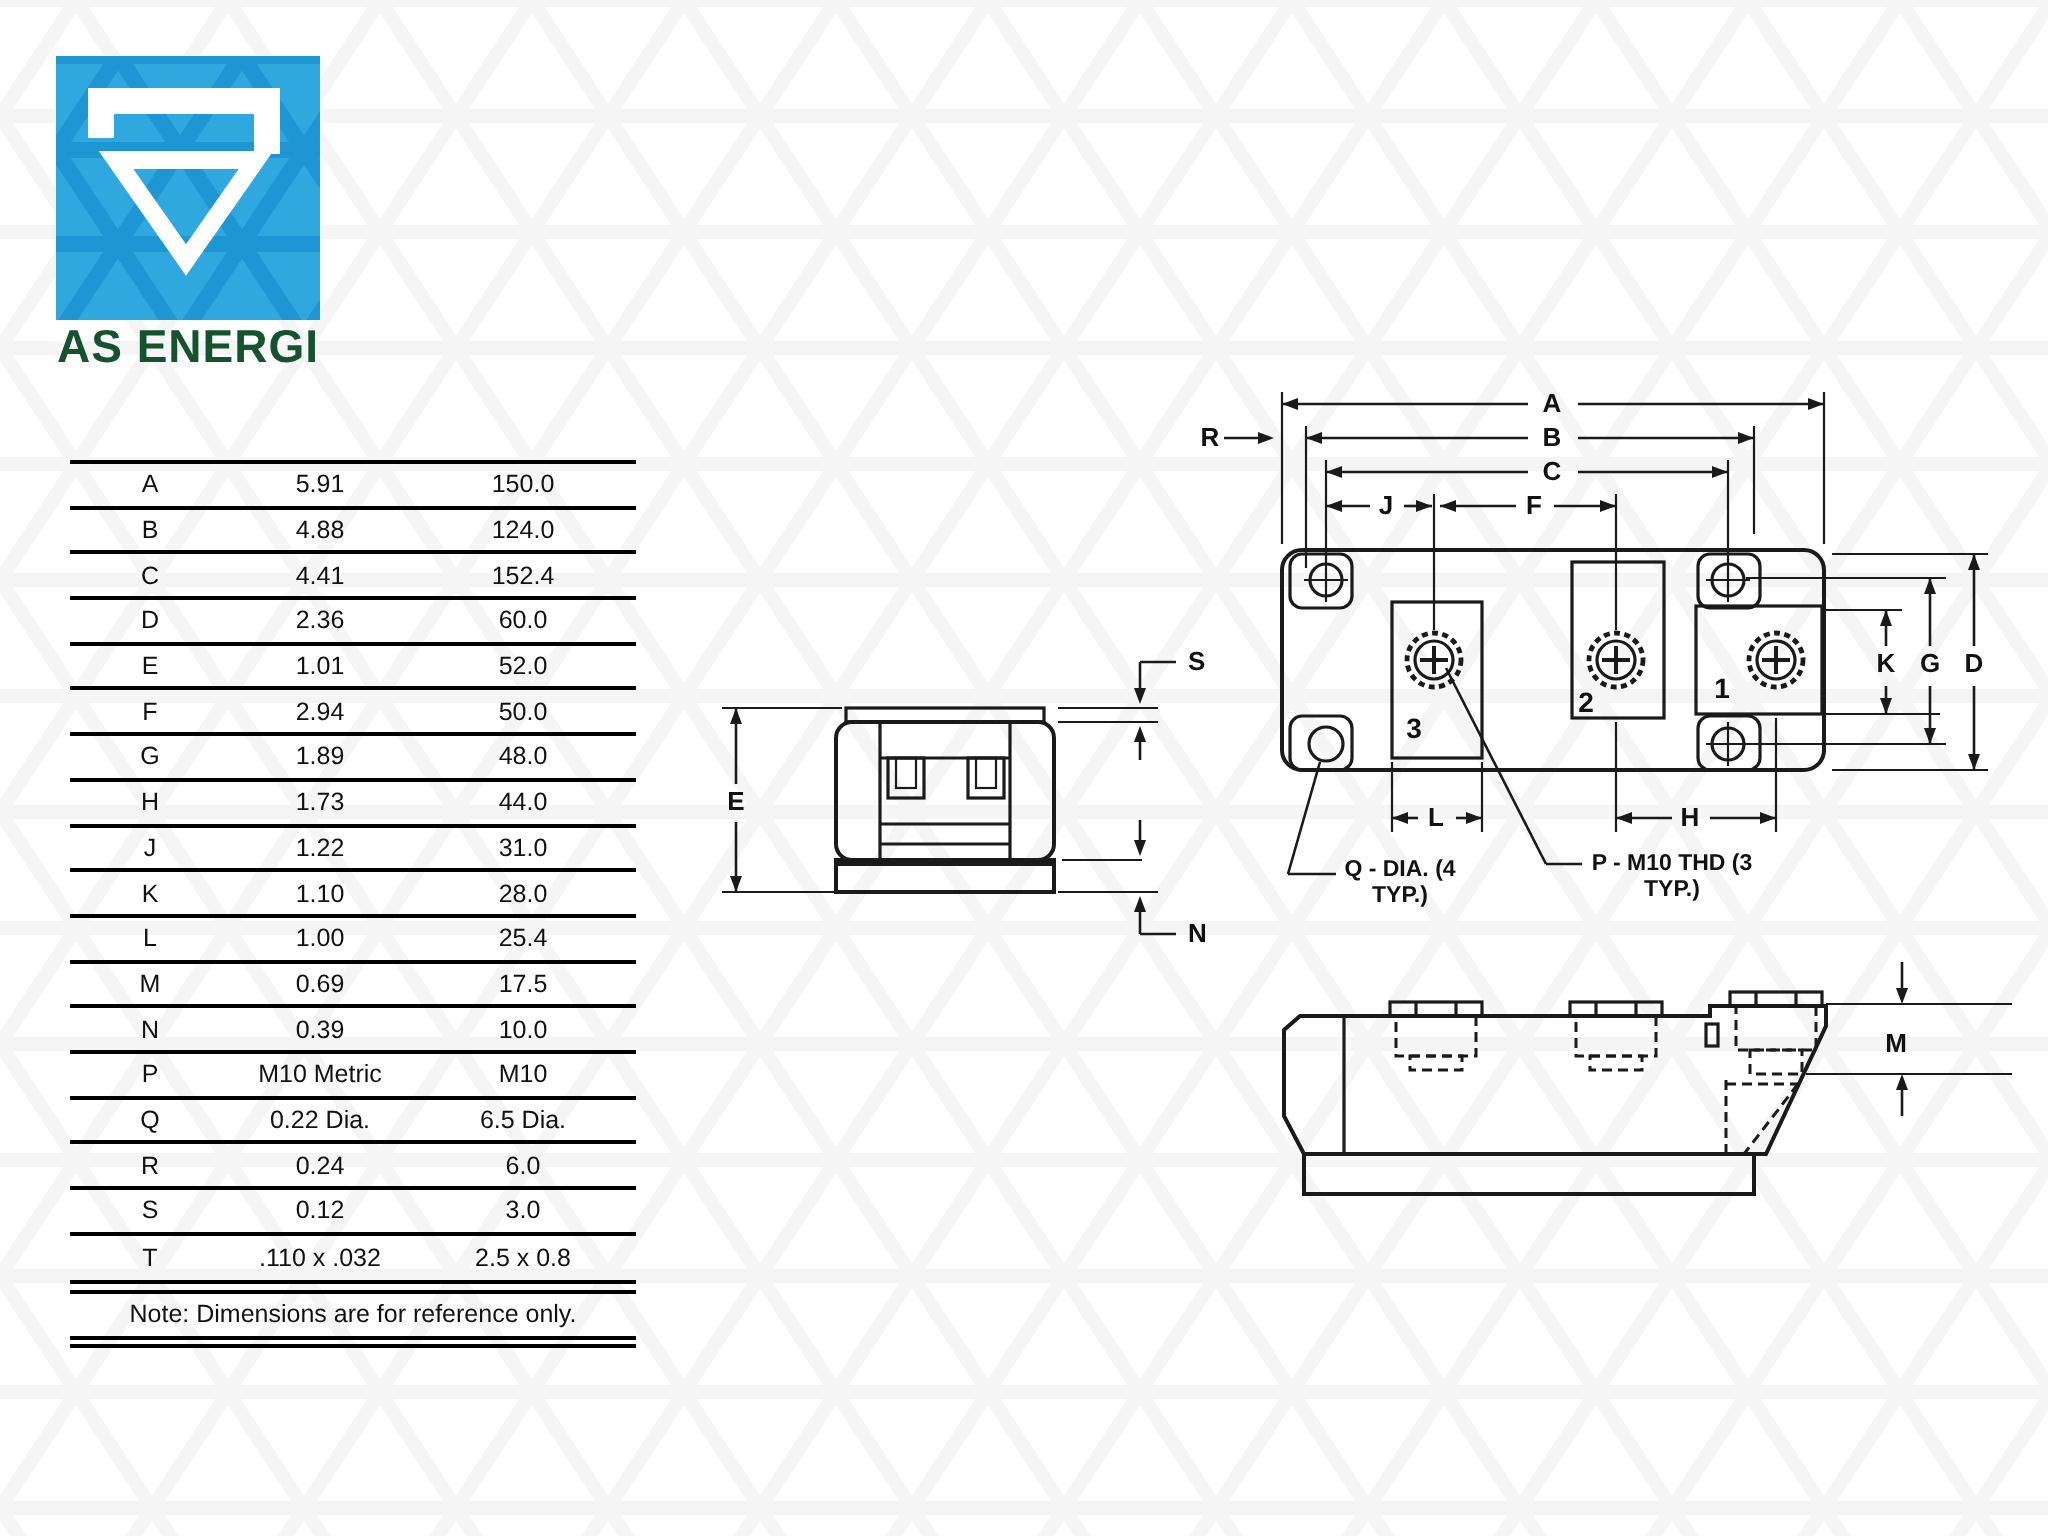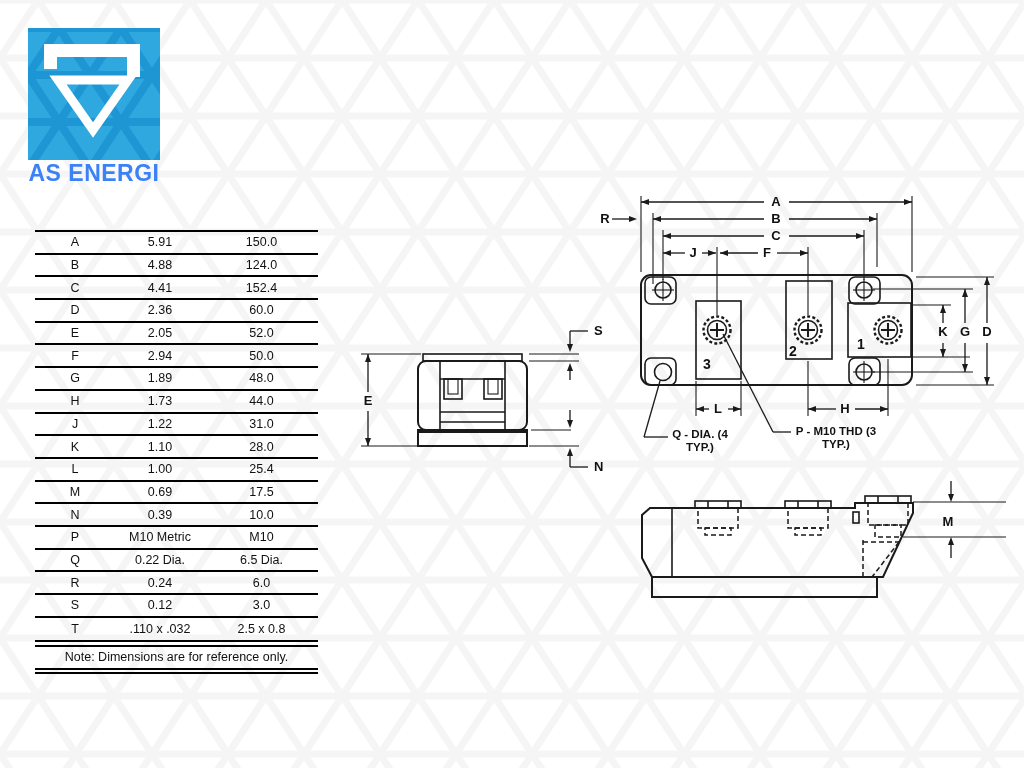--- a/index.html
+++ b/index.html
@@ -3,21 +3,21 @@
 <meta charset="utf-8">
 <style>
   html,body{margin:0;padding:0;background:#fff;}
   .page{position:relative;width:1024px;height:768px;background:#ffffff;overflow:hidden;
         font-family:"Liberation Sans",sans-serif;color:#111;}
   svg.abs{position:absolute;}
   #bg-pattern{left:0;top:0;}
   
   .logo-wrap{position:absolute;left:28px;top:28px;width:132px;height:132px;}
   .brand-text{position:absolute;left:26px;top:160px;width:136px;text-align:center;
-              font-size:23px;font-weight:bold;letter-spacing:.5px;color:#3b82f6;}
+              font-size:23px;font-weight:bold;letter-spacing:.5px;color:#14532d;}
   
   .website{position:absolute;left:766px;top:710px;width:230px;text-align:center;
            font-size:34px;font-weight:bold;color:#2da0dc;}
   
   .dimtable{position:absolute;left:35px;top:230px;width:283px;border-top:2.5px solid #000;
             font-size:12.5px;}
   .thead{display:flex;height:24px;align-items:center;border-bottom:2.5px solid #000;}
   .trow{display:flex;height:22.7px;align-items:center;border-bottom:2.2px solid #000;box-sizing:border-box;}
   .trow:last-child{border-bottom:none;}
   .tcell{text-align:center;}
@@ -113,21 +113,21 @@
           <div class="tcell c1">4.41</div>
           <div class="tcell c2">152.4</div>
         </div>
         <div class="trow">
           <div class="tcell c0">D</div>
           <div class="tcell c1">2.36</div>
           <div class="tcell c2">60.0</div>
         </div>
         <div class="trow">
           <div class="tcell c0">E</div>
-          <div class="tcell c1">2.05</div>
+          <div class="tcell c1">1.01</div>
           <div class="tcell c2">52.0</div>
         </div>
         <div class="trow">
           <div class="tcell c0">F</div>
           <div class="tcell c1">2.94</div>
           <div class="tcell c2">50.0</div>
         </div>
         <div class="trow">
           <div class="tcell c0">G</div>
           <div class="tcell c1">1.89</div>

